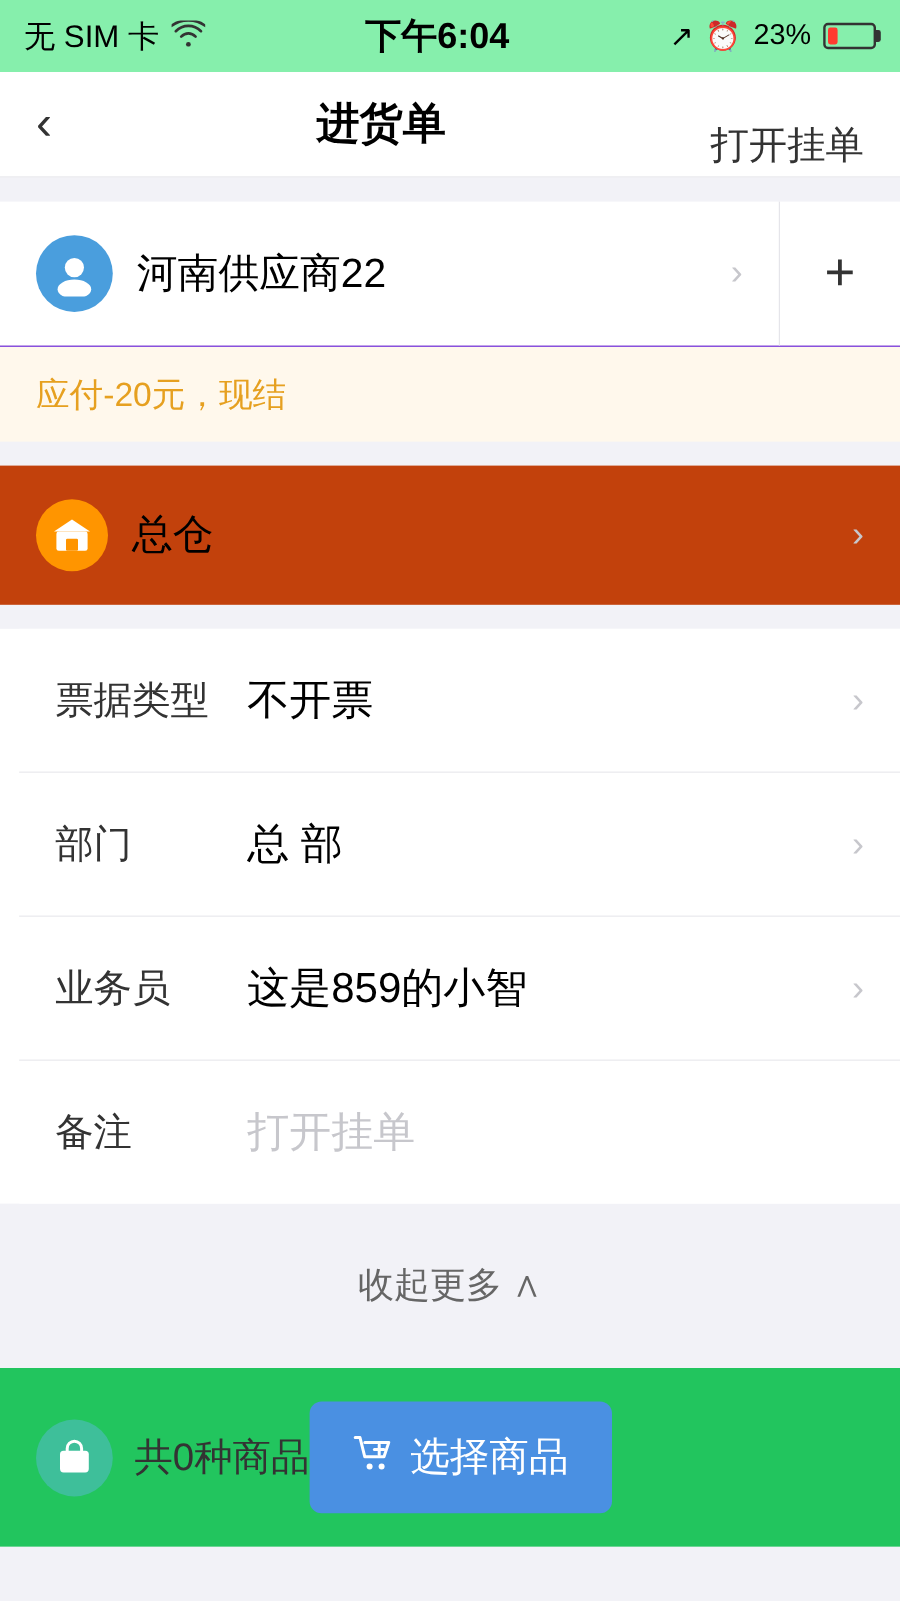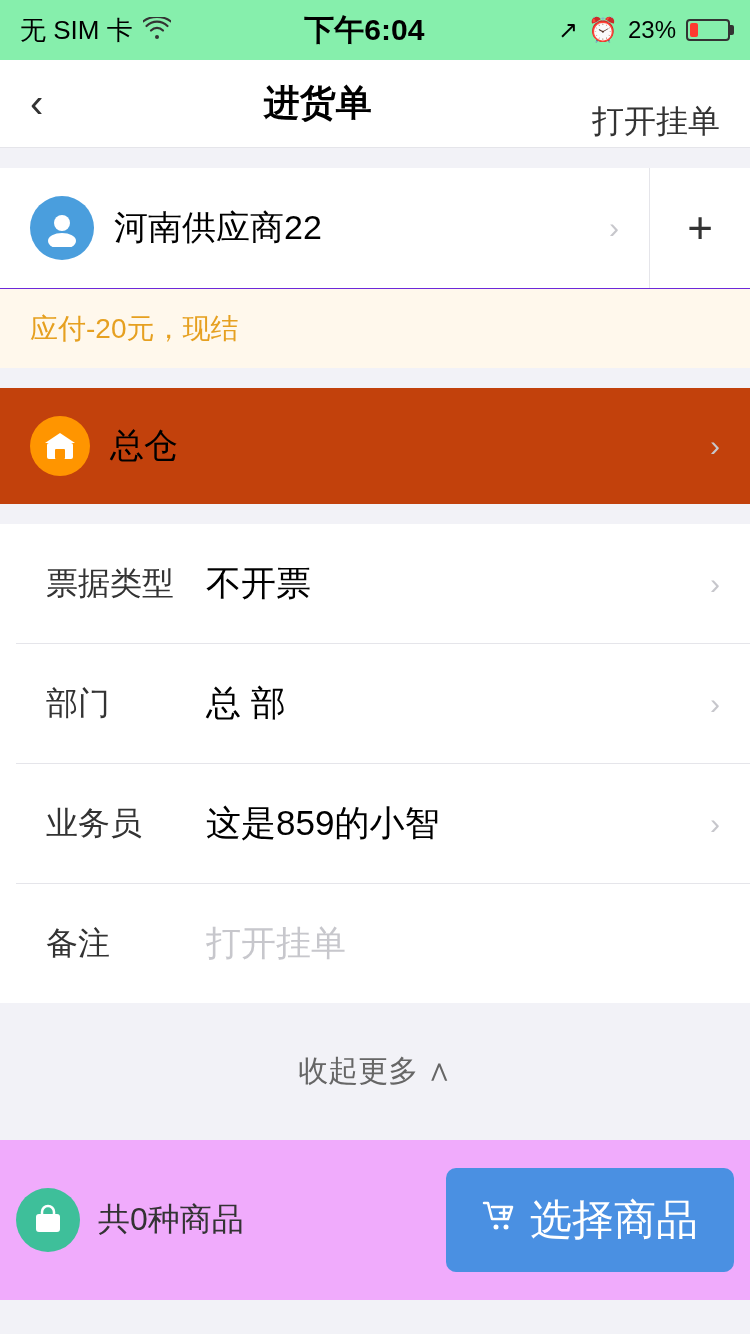--- a/index.html
+++ b/index.html
@@ -222,26 +222,25 @@
       text-align: center;
       margin-top: 20px;
     }
     .collapse-text {
       font-size: 30px;
       color: #666;
     }
 
     
     .bottom-bar {
-      background: #f0abfc;
+      background: #22c55e;
       margin-top: 20px;
-      padding: 28px 16px;
-      display: flex;
-      align-items: center;
-      justify-content: space-between;
+      padding: 28px 30px;
+      display: flex;
+      align-items: center;
     }
     .goods-count-area {
       display: flex;
       align-items: center;
       gap: 18px;
     }
     .goods-bag-icon {
       width: 64px;
       height: 64px;
       border-radius: 50%;
@@ -253,21 +252,21 @@
     .goods-count-text {
       font-size: 32px;
       color: #333;
     }
     .select-goods-btn {
       background: #4a90e2;
       color: #fff;
       border: none;
       border-radius: 10px;
       padding: 24px 36px;
-      font-size: 42px;
+      font-size: 33px;
       display: flex;
       align-items: center;
       gap: 14px;
       cursor: pointer;
     }
     .select-goods-btn .cart-icon {
       font-size: 32px;
     }
 
     

